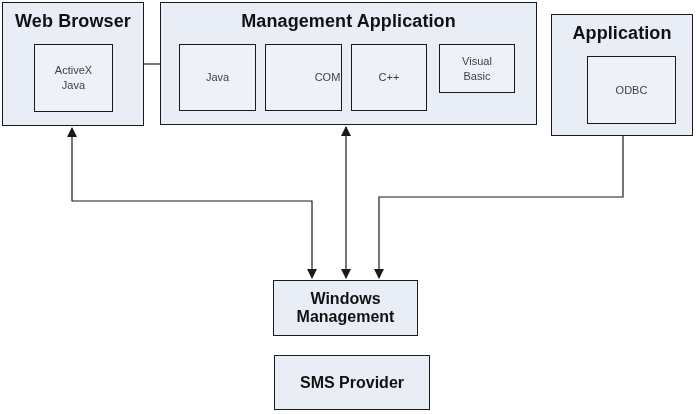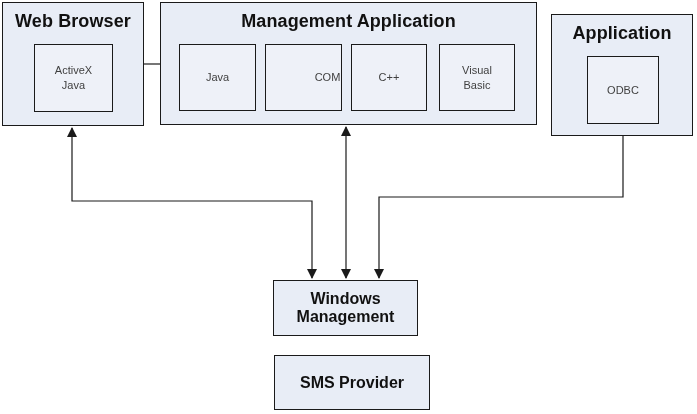--- a/index.html
+++ b/index.html
@@ -76,24 +76,24 @@
   }
 
   
   .web-browser      { left: 2px;   top: 2px;   width: 142px; height: 124px; }
   .activex-java     { left: 31px;  top: 41px;  width: 79px;  height: 68px; }
 
   .management-app   { left: 160px; top: 2px;   width: 377px; height: 123px; }
   .java-box         { left: 18px;  top: 41px;  width: 77px;  height: 67px; }
   .com-box          { left: 104px; top: 41px;  width: 77px;  height: 67px; padding-left: 48px; }
   .cpp-box          { left: 190px; top: 41px;  width: 76px;  height: 67px; }
-  .vb-box           { left: 278px; top: 41px;  width: 76px;  height: 67px; }
+  .vb-box           { left: 278px; top: 41px;  width: 76px;  height: 49px; }
 
   .application      { left: 551px; top: 14px;   width: 142px; height: 122px; }
-  .odbc-box         { left: 35px;  top: 41px;  width: 72px;  height: 68px; }
+  .odbc-box         { left: 35px;  top: 41px;  width: 89px;  height: 68px; }
 
   .windows-mgmt     { left: 273px; top: 280px; width: 145px; height: 56px; }
   .sms-provider     { left: 274px; top: 355px; width: 156px; height: 55px; }
 </style>
 </head>
 <body>
 
 <div class="canvas">
 
   <svg class="connector-layer" viewBox="0 0 697 414" xmlns="http://www.w3.org/2000/svg">

